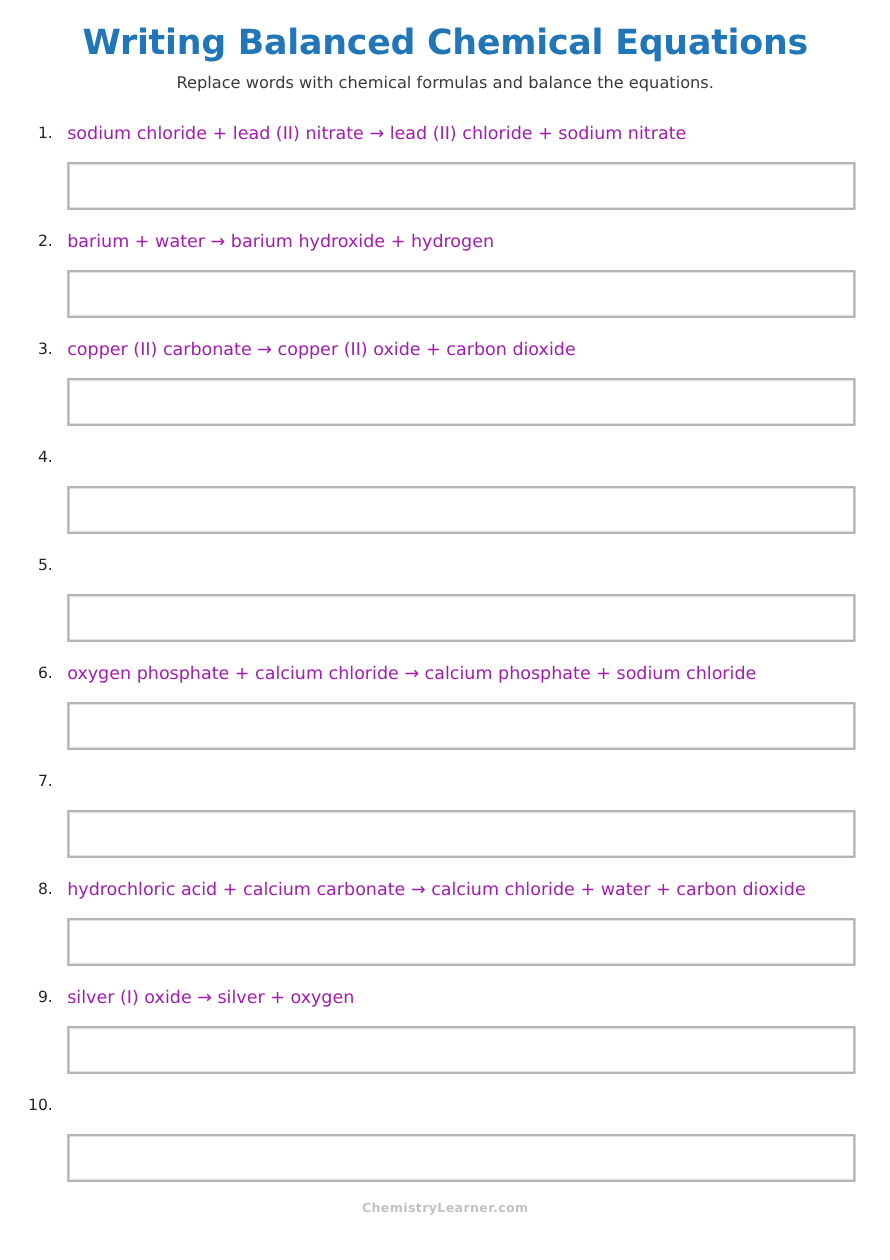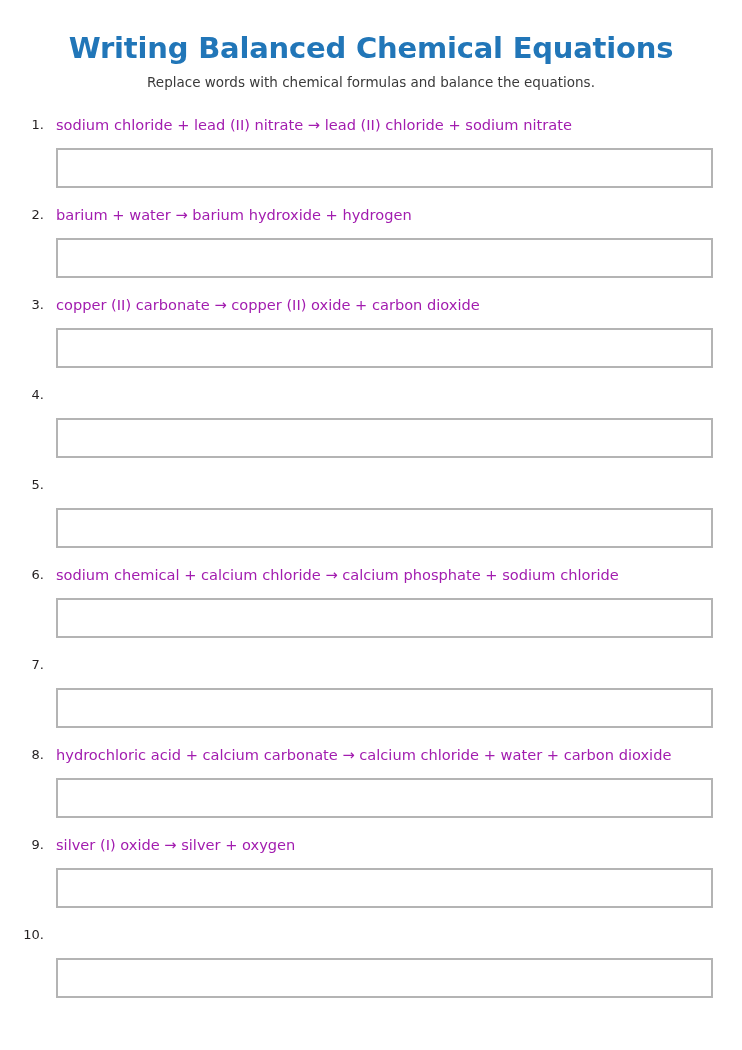--- a/index.html
+++ b/index.html
@@ -19,21 +19,21 @@
     position: relative;
     width: 742px;
     height: 1050px;
     box-sizing: border-box;
     background: #ffffff;
     overflow: hidden;
   }
 
   
   .header {
-    padding-top: 33px;
+    padding-top: 20px;
     text-align: center;
   }
   .worksheet-title {
     margin: 0;
     font-family: "DejaVu Sans", sans-serif;
     font-size: 29px;
     font-weight: bold;
     letter-spacing: -0.2px;
     color: #2176b8;
     line-height: 1.1;
@@ -151,21 +151,21 @@
       </li>
       <li class="question-item">
         <div class="question-row">
           <span class="question-number">5.</span>
         </div>
         <input type="text" class="answer-box" value="" style="">
       </li>
       <li class="question-item">
         <div class="question-row">
           <span class="question-number">6.</span>
-          <span class="question-text">sodium chemical + calcium chloride → calcium phosphate + sodium chloride</span>
+          <span class="question-text">oxygen phosphate + calcium chloride → calcium phosphate + sodium chloride</span>
         </div>
         <input type="text" class="answer-box" value="" style="">
       </li>
       <li class="question-item">
         <div class="question-row">
           <span class="question-number">7.</span>
         </div>
         <input type="text" class="answer-box" value="" style="">
       </li>
       <li class="question-item">
@@ -183,14 +183,17 @@
         <input type="text" class="answer-box" value="" style="">
       </li>
       <li class="question-item">
         <div class="question-row">
           <span class="question-number">10.</span>
         </div>
         <input type="text" class="answer-box" value="" style="">
       </li>
     </ol>
 
+  <div class="footer">
+    <span class="footer-credit">ChemistryLearner.com</span>
+  </div>
 
 </div>
 
 </body></html>

